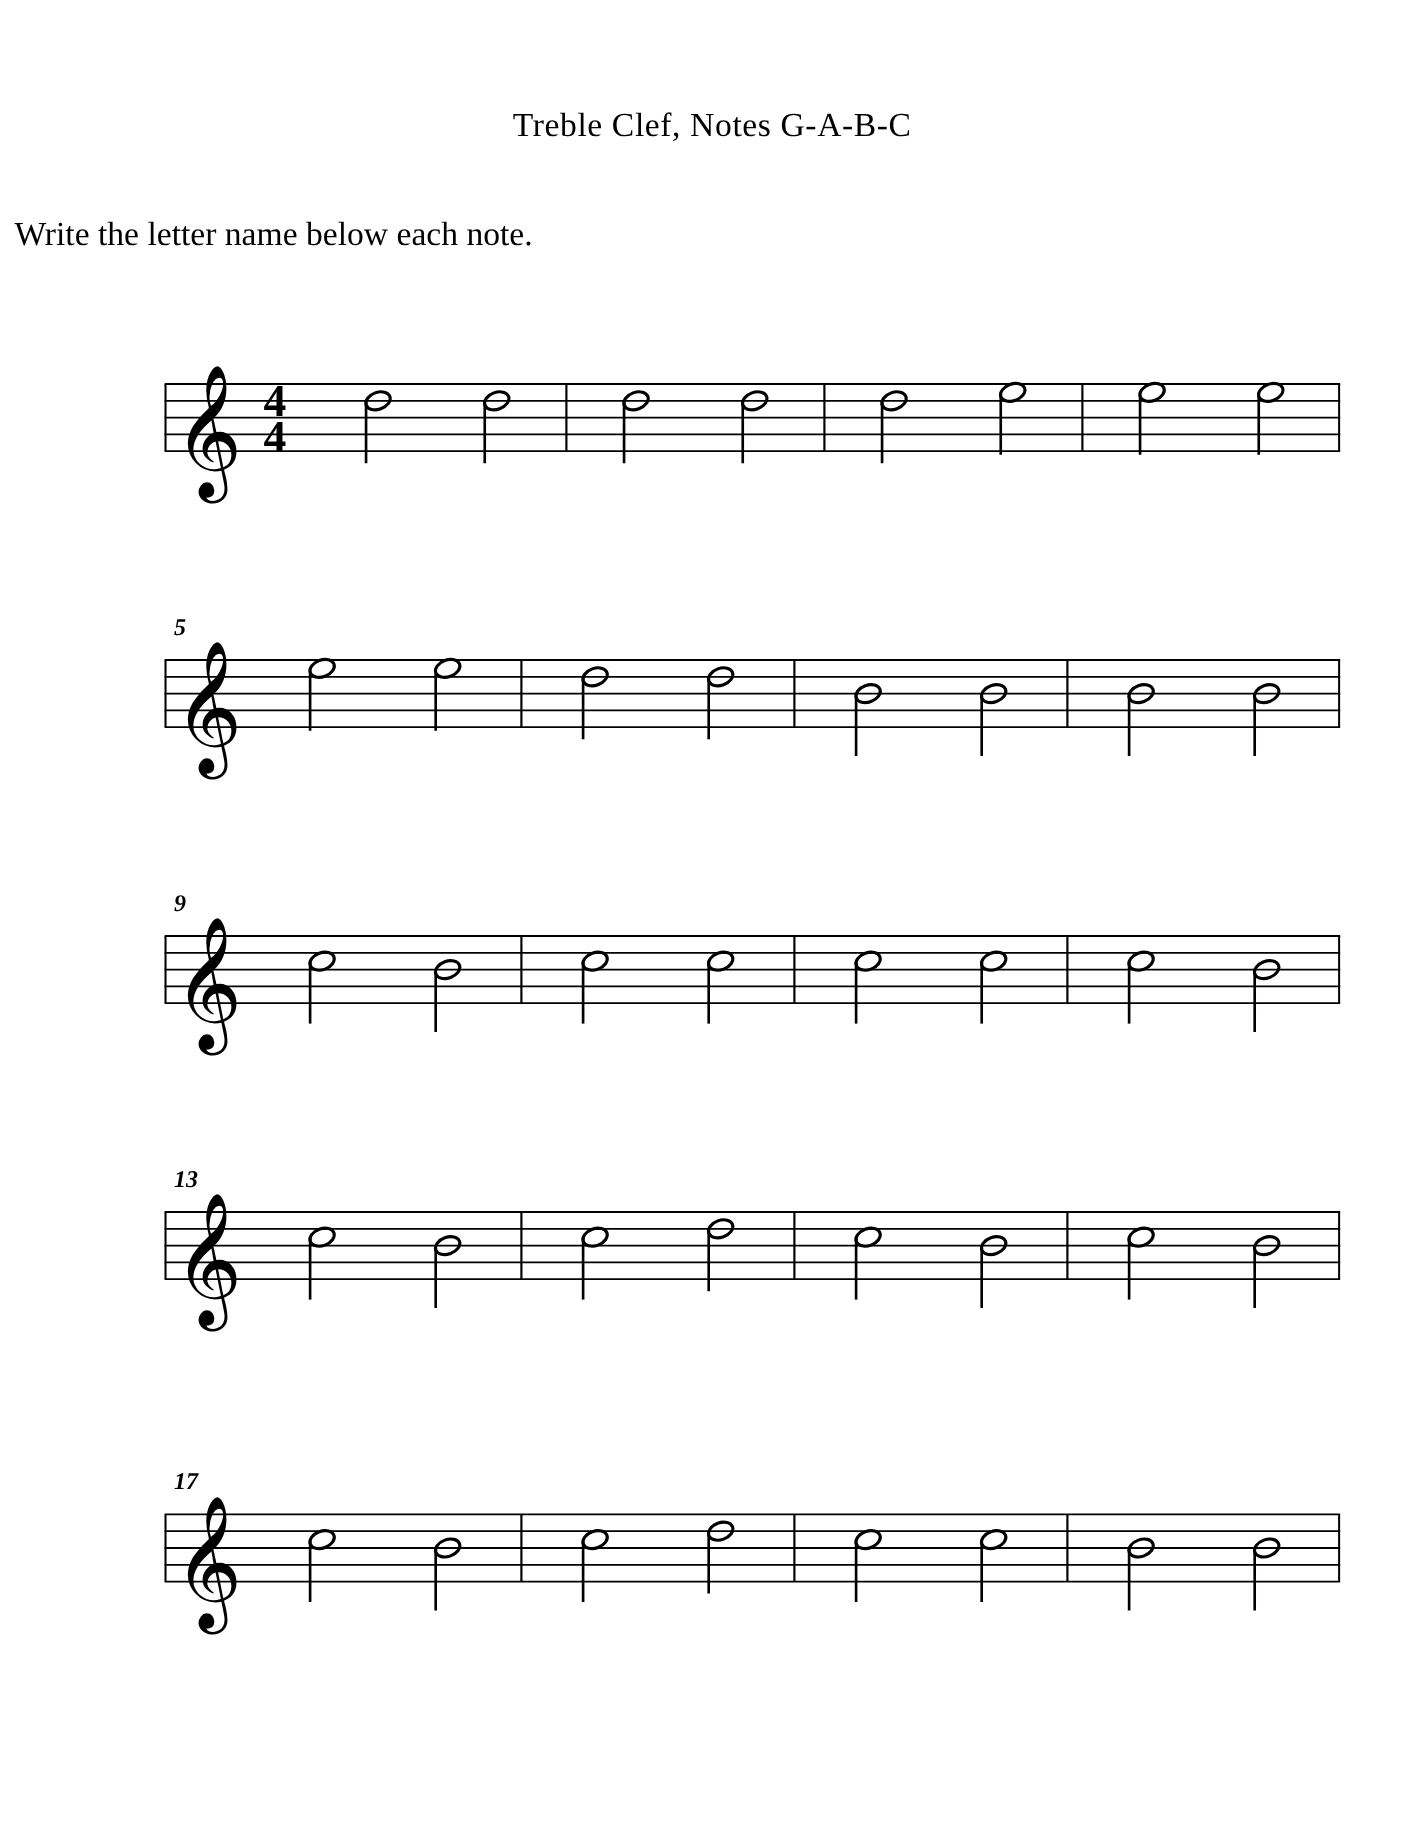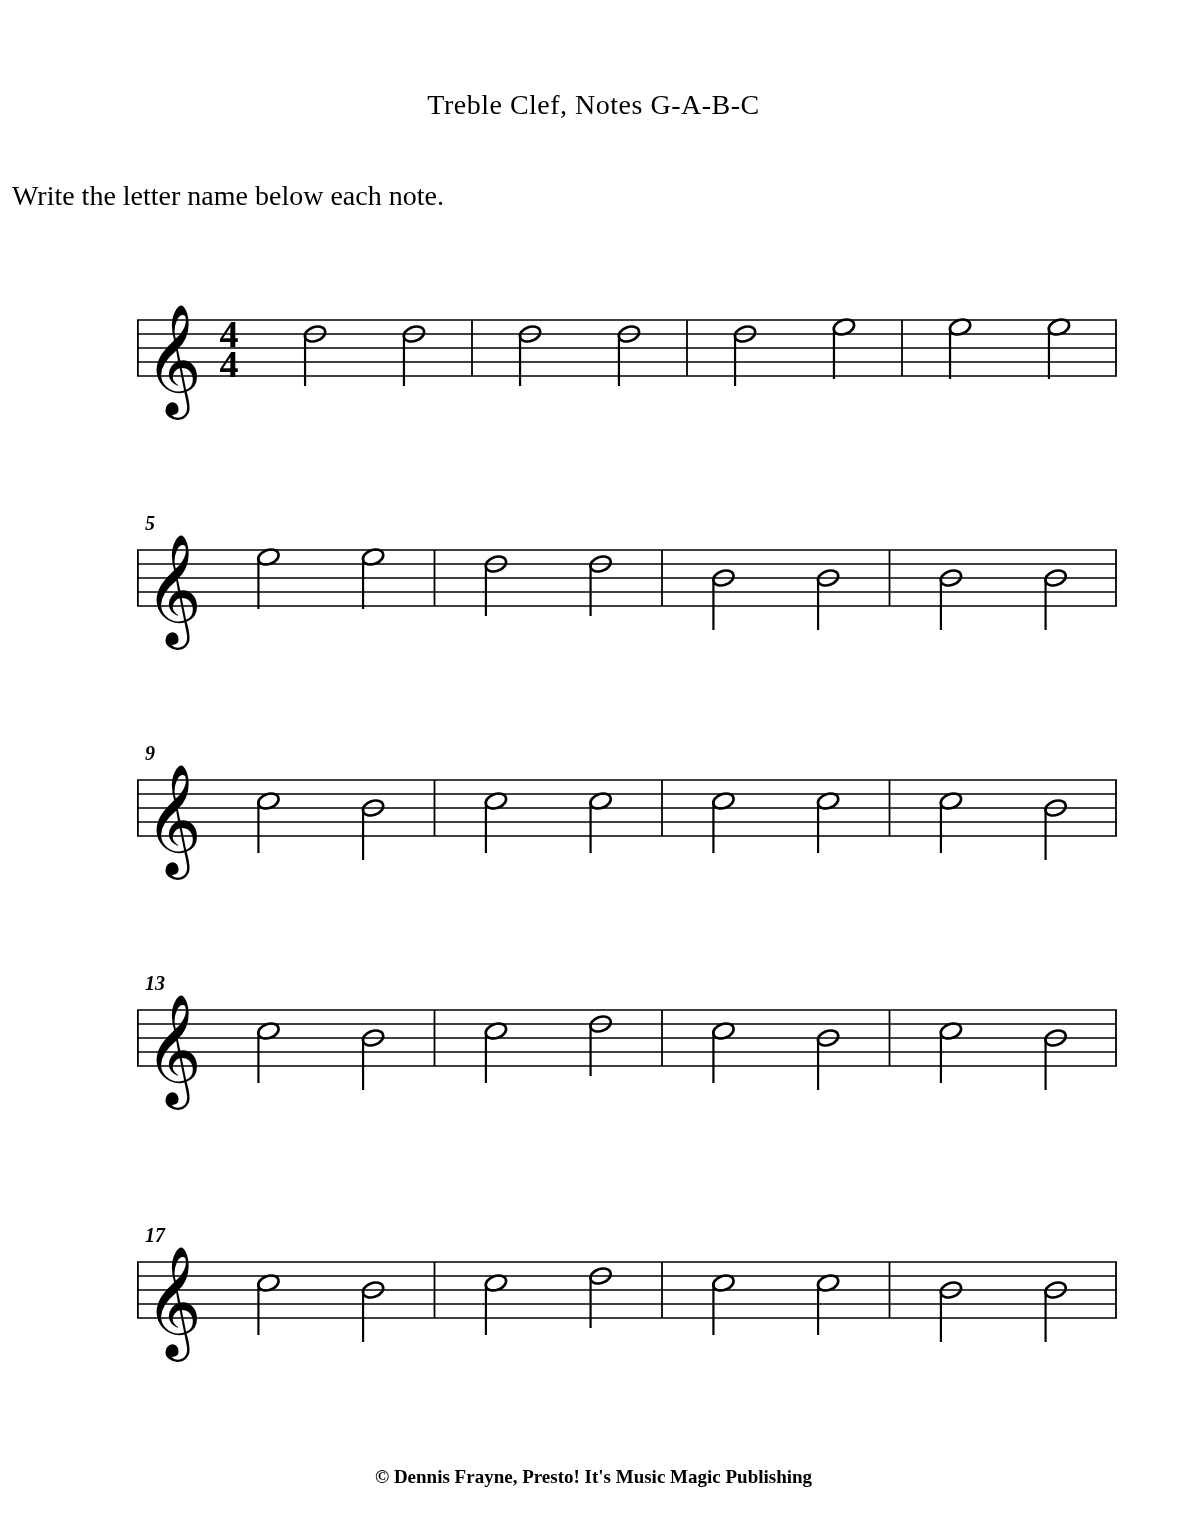--- a/index.html
+++ b/index.html
@@ -322,15 +322,14 @@
           <ellipse cx="813.925" cy="58" rx="10.5" ry="7" fill="none" stroke="#000" stroke-width="2.6" transform="rotate(-20 813.925 58)"></ellipse>
           <line x1="803.925" y1="58" x2="803.925" y2="110" stroke="#000" stroke-width="2.2"></line>
         </g>
         <g>
           <ellipse cx="918.575" cy="58" rx="10.5" ry="7" fill="none" stroke="#000" stroke-width="2.6" transform="rotate(-20 918.575 58)"></ellipse>
           <line x1="908.575" y1="58" x2="908.575" y2="110" stroke="#000" stroke-width="2.2"></line>
         </g>
       </svg>
     </div>
 
-  <div class="footer">© Dennis Frayne, Presto! It's Music Magic Publishing</div>
 
 </div>
 
 </body></html>

